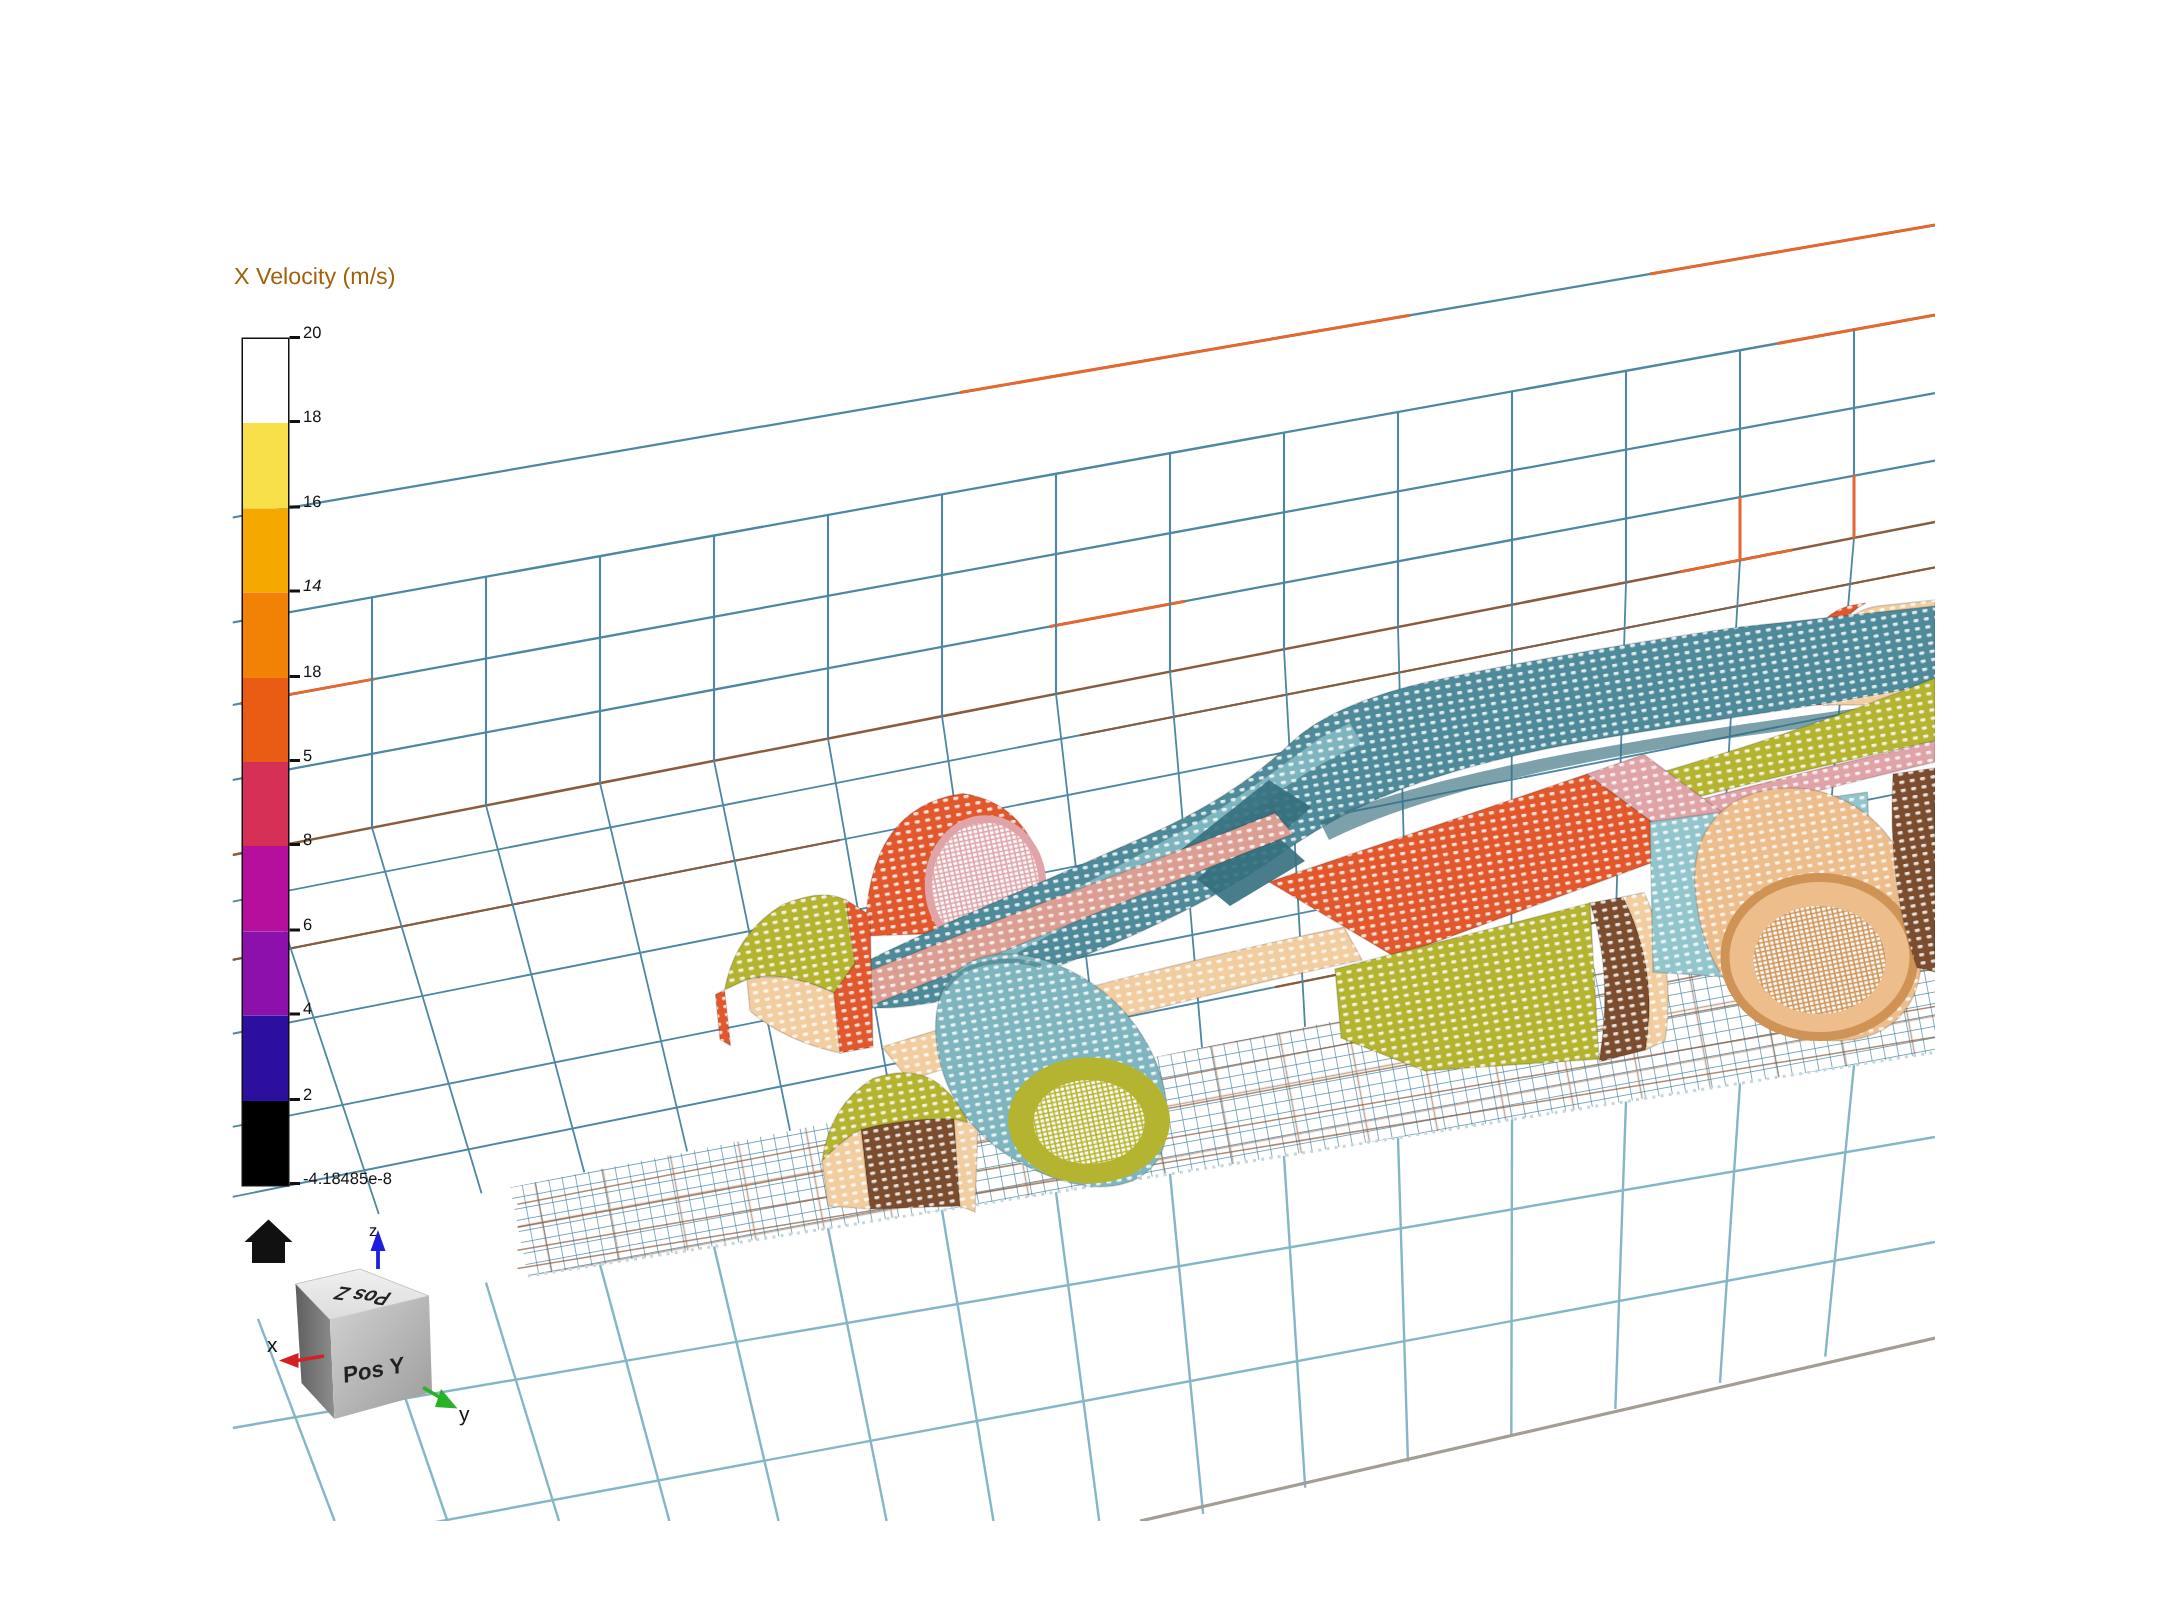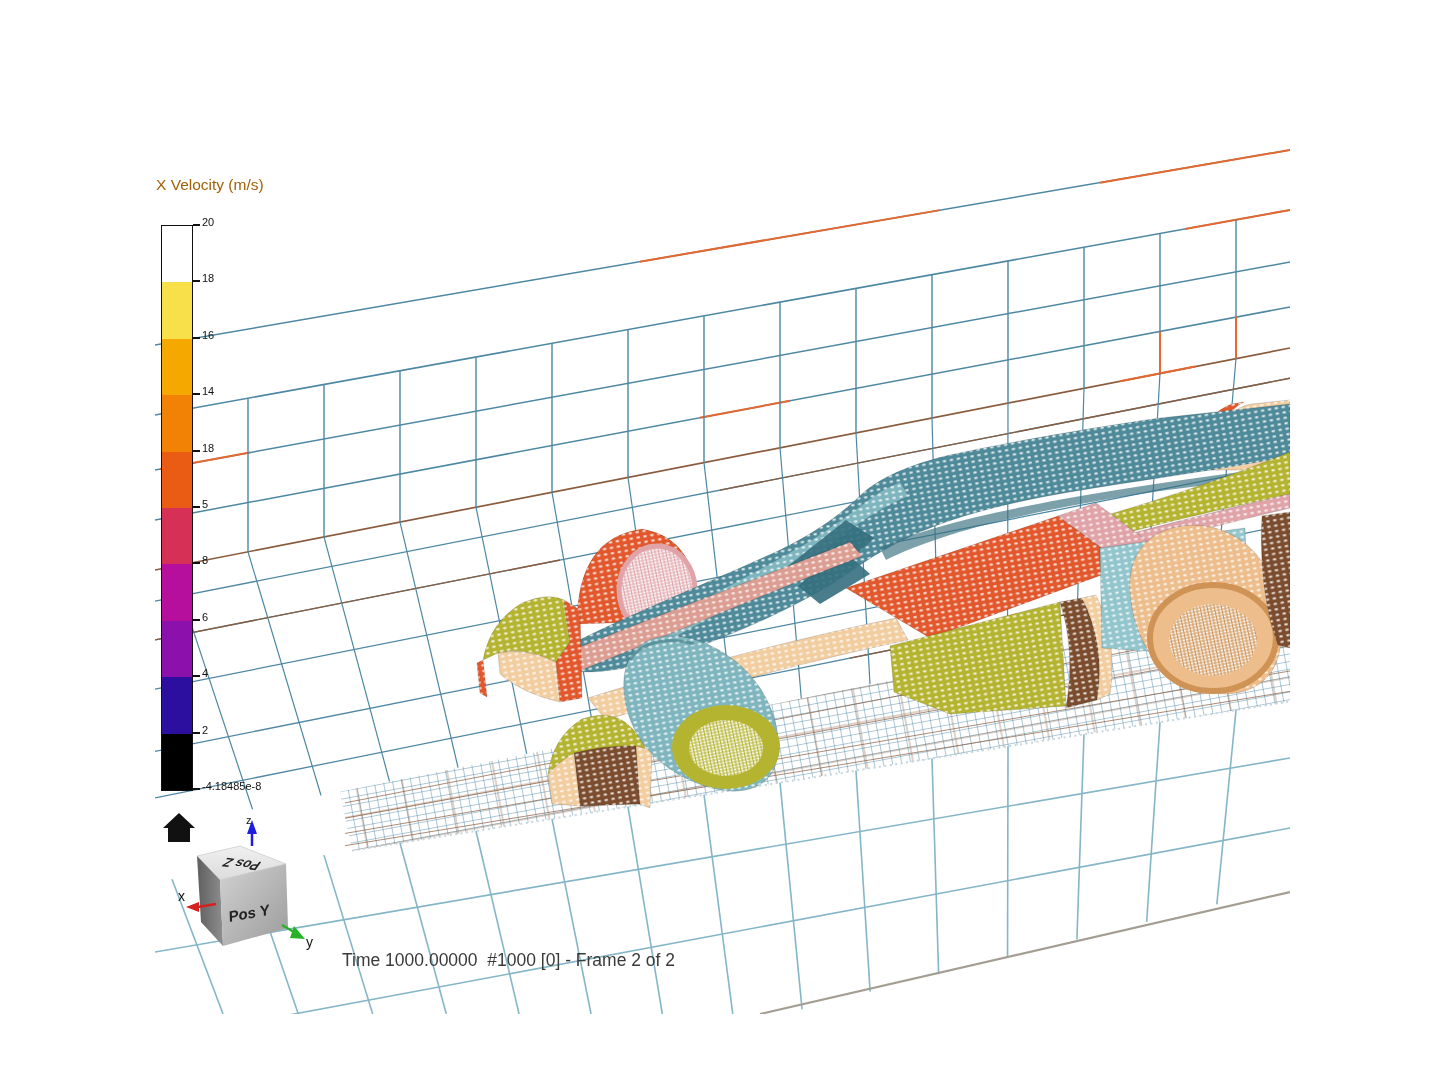--- a/index.html
+++ b/index.html
@@ -263,31 +263,30 @@
       <div class="cbar-seg" style="background: rgb(0, 0, 0);"></div>
     </div>
   <div id="cbar-ticks">
       <div class="cbar-tick" style="left: 192.6px; top: 224px;"></div>
       <div class="cbar-lab" style="left: 202px; top: 216px;">20</div>
       <div class="cbar-tick" style="left: 192.6px; top: 280.4px;"></div>
       <div class="cbar-lab" style="left: 202px; top: 272.4px; text-align: center;">18</div>
       <div class="cbar-tick" style="left: 192.6px; top: 336.8px;"></div>
       <div class="cbar-lab" style="left: 202px; top: 328.8px;">16</div>
       <div class="cbar-tick" style="left: 192.6px; top: 393.2px;"></div>
-      <div class="cbar-lab" style="left: 202px; top: 385.2px;">14</div>
+      <div class="cbar-lab" style="left: 202px; top: 385.2px; font-style: italic;">14</div>
       <div class="cbar-tick" style="left: 192.6px; top: 449.6px;"></div>
       <div class="cbar-lab" style="left: 202px; top: 441.6px;">18</div>
       <div class="cbar-tick" style="left: 192.6px; top: 506px;"></div>
       <div class="cbar-lab" style="left: 202px; top: 498px;">5</div>
       <div class="cbar-tick" style="left: 192.6px; top: 562.4px;"></div>
       <div class="cbar-lab" style="left: 202px; top: 554.4px;">8</div>
       <div class="cbar-tick" style="left: 192.6px; top: 618.8px;"></div>
       <div class="cbar-lab" style="left: 202px; top: 610.8px;">6</div>
       <div class="cbar-tick" style="left: 192.6px; top: 675.2px;"></div>
       <div class="cbar-lab" style="left: 202px; top: 667.2px;">4</div>
       <div class="cbar-tick" style="left: 192.6px; top: 731.6px;"></div>
       <div class="cbar-lab" style="left: 202px; top: 723.6px;">2</div>
       <div class="cbar-tick" style="left: 192.6px; top: 788px;"></div>
       <div class="cbar-lab" style="left: 202px; top: 780px;">-4.18485e-8</div>
     </div>
 
-  <div id="status-text">Time 1000.00000  #1000 [0] - Frame 2 of 2</div>
 </div>
 
 </body></html>

